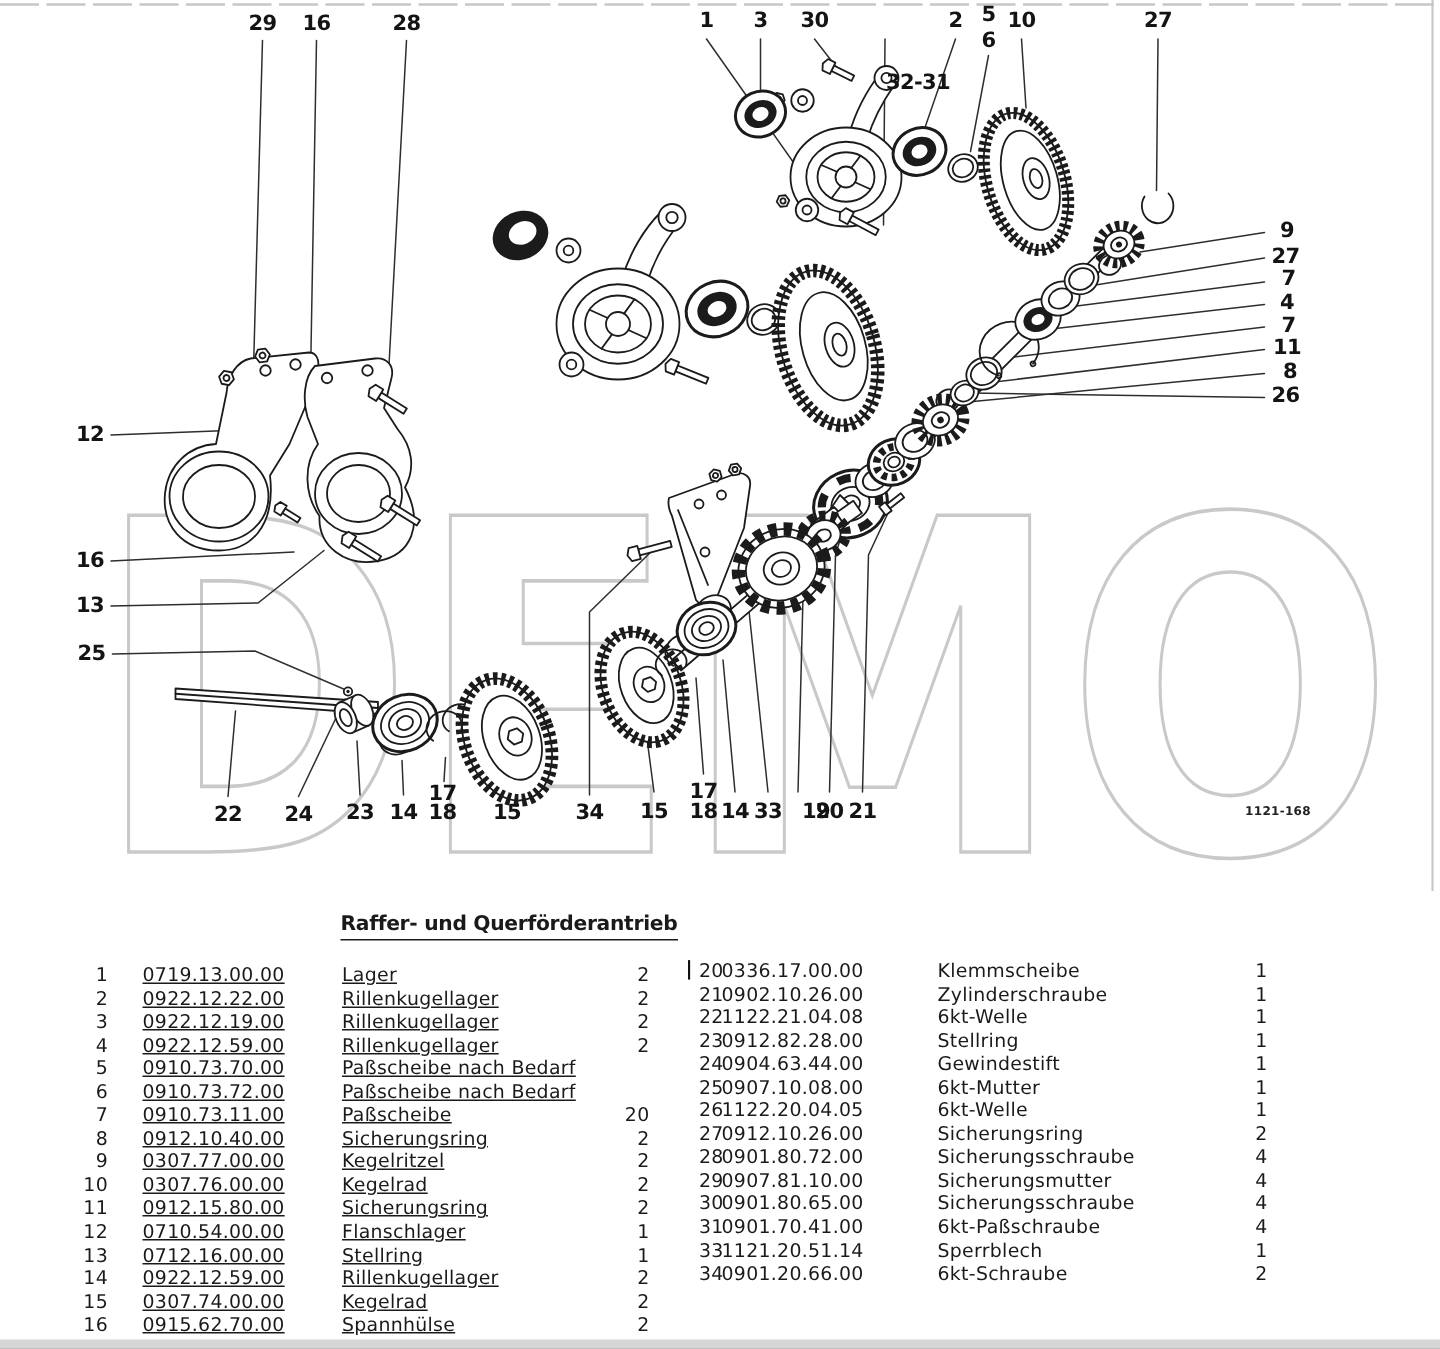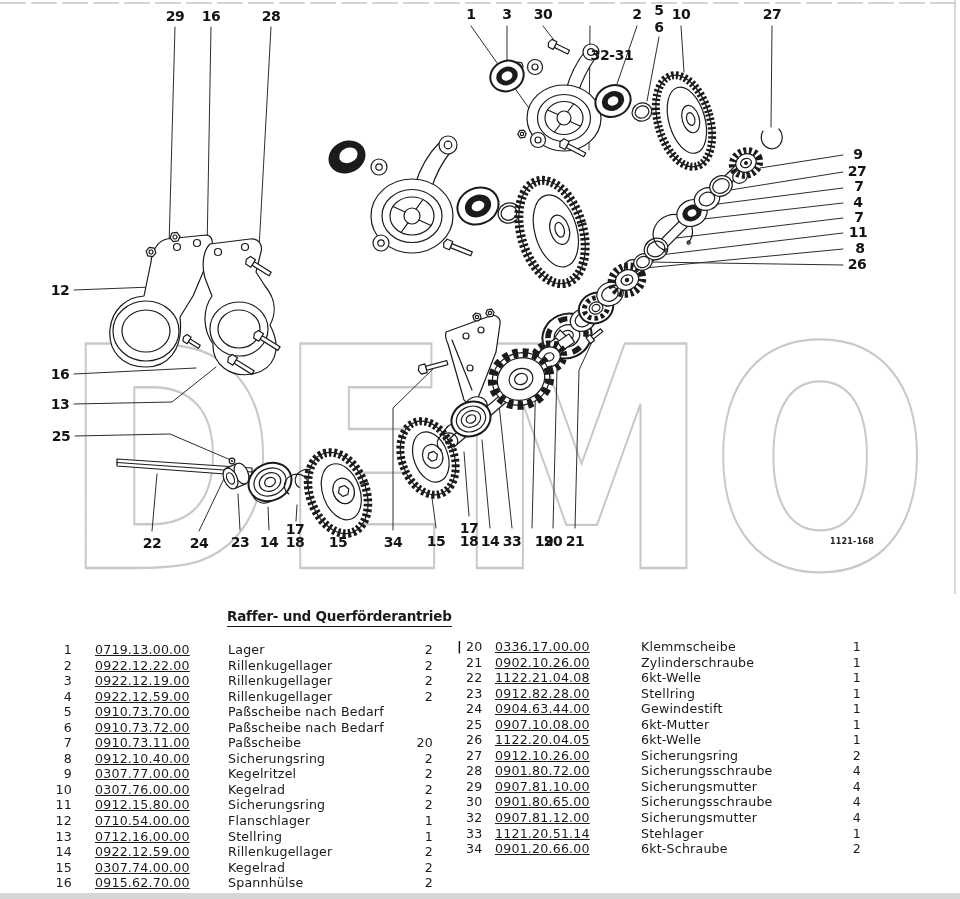--- a/index.html
+++ b/index.html
@@ -41,25 +41,25 @@
   }
   table.parts{position:absolute; border-collapse:collapse; table-layout:fixed;}
   table.parts td{
     padding:0; height:15.55px; line-height:15.55px; font-size:12.6px;
     letter-spacing:0.2px; white-space:nowrap; overflow:visible;
     box-sizing:border-box; vertical-align:middle; color:#1a1a1a;
   }
   #left-table{left:38px; top:642px; width:395px;}
   #left-table td:nth-child(1){width:34px; text-align:right;}
   #left-table td:nth-child(2){width:156px; padding-left:23px;text-decoration:underline;}
-  #left-table td:nth-child(3){width:177px;}
+  #left-table td:nth-child(3){width:177px;text-decoration:underline;}
   #left-table td:nth-child(4){width:28px; text-align:right;}
   #right-table{left:466px; top:639px; width:379px;}
   #right-table td:nth-child(1){width:15px; text-align:right;}
-  #right-table td:nth-child(2){width:160px; padding-left:14px;text-decoration:underline;}
+  #right-table td:nth-child(2){width:144px; }
   #right-table td:nth-child(3){width:190px;}
   #right-table td:nth-child(4){width:30px; text-align:right;}
   .bottom-edge{
     position:absolute; left:0; top:893px; width:960px; height:6px;
     background:#d6d6d6;
   }
 </style>
 </head>
 <body>
 
@@ -646,29 +646,29 @@
           <td>Sicherungsmutter</td>
           <td>4</td>
         </tr>
         <tr>
           <td>30</td>
           <td>0901.80.65.00</td>
           <td>Sicherungsschraube</td>
           <td>4</td>
         </tr>
         <tr>
-          <td>32</td>
-          <td>0907.81.12.00</td>
-          <td>Sicherungsmutter</td>
+          <td>31</td>
+          <td>0901.70.41.00</td>
+          <td>6kt-Paßschraube</td>
           <td>4</td>
         </tr>
         <tr>
           <td>33</td>
           <td>1121.20.51.14</td>
-          <td>Stehlager</td>
+          <td>Sperrblech</td>
           <td>1</td>
         </tr>
         <tr>
           <td>34</td>
           <td>0901.20.66.00</td>
           <td>6kt-Schraube</td>
           <td>2</td>
         </tr>
       </tbody>
   </table>

